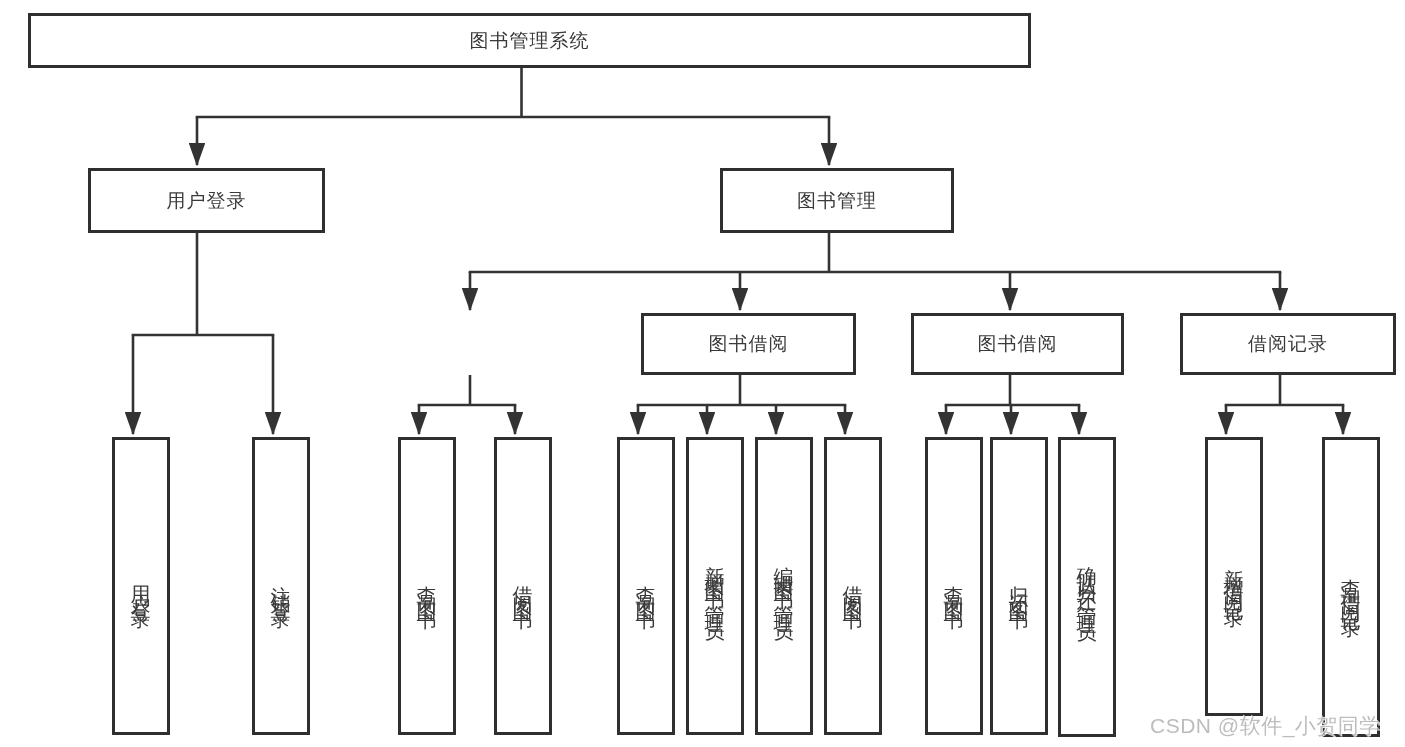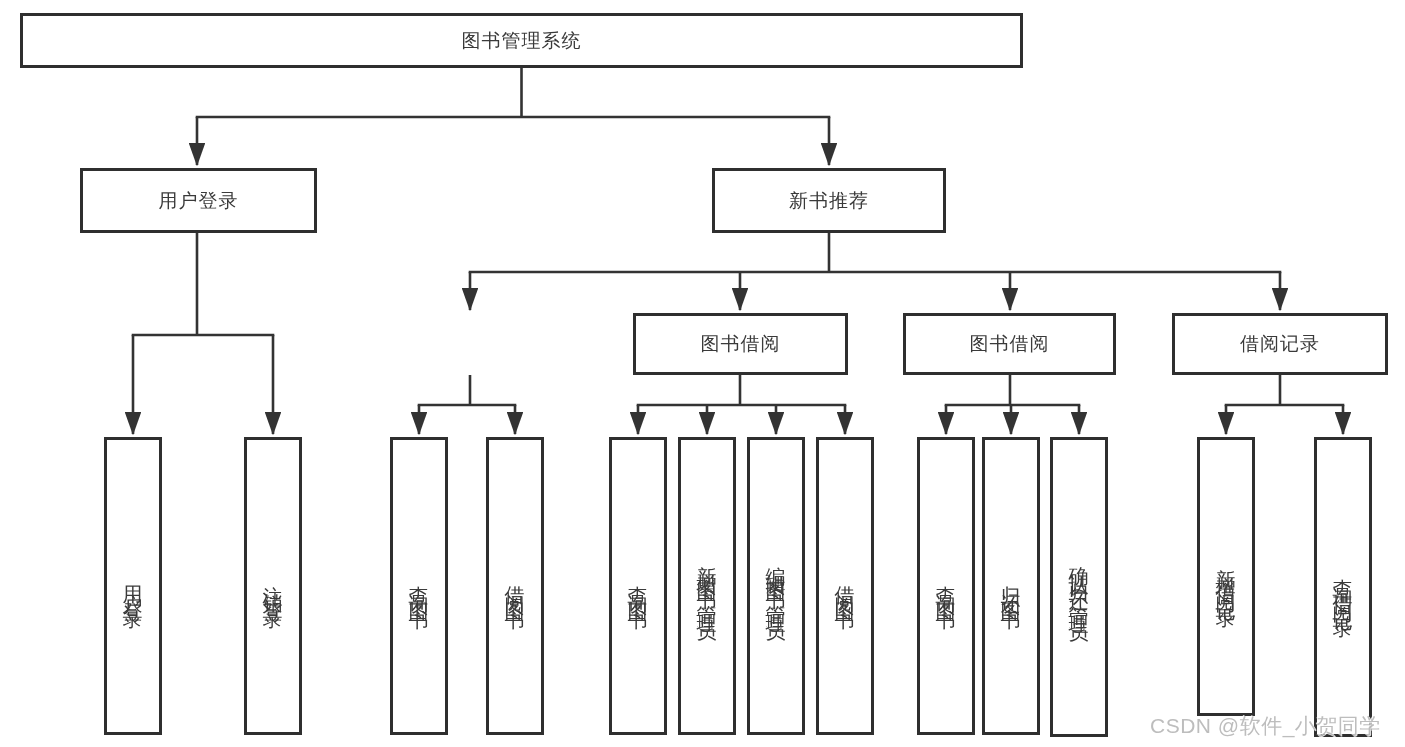--- a/index.html
+++ b/index.html
@@ -18,20 +18,21 @@
   }
   .box {
     position:absolute;
     border:3px solid #2f2f2f;
     background:#ffffff;
     color:#3a3a3a;
     display:flex;
     align-items:center;
     justify-content:center;
     z-index:2;
+    margin-left:8px;
   }
   .h {
     font-size:19px;
     letter-spacing:1px;
     text-align:center;
   }
   .v {
     writing-mode:vertical-rl;
     text-orientation:mixed;
     font-size:20px;
@@ -92,21 +93,21 @@
     <line x1="1011" y1="405" x2="1011" y2="434" stroke="#333333" stroke-width="2.6" marker-end="url(#ah)"></line>
     <line x1="1079" y1="405" x2="1079" y2="434" stroke="#333333" stroke-width="2.6" marker-end="url(#ah)"></line>
 
     <line x1="1226" y1="405" x2="1226" y2="434" stroke="#333333" stroke-width="2.6" marker-end="url(#ah)"></line>
     <line x1="1343" y1="405" x2="1343" y2="434" stroke="#333333" stroke-width="2.6" marker-end="url(#ah)"></line>
   </svg>
 
   <div class="box h" style="left:20px; top:13px; width:1003px; height:55px;">图书管理系统</div>
 
   <div class="box h" style="left:80px; top:168px; width:237px; height:65px;">用户登录</div>
-  <div class="box h" style="left:712px; top:168px; width:234px; height:65px;">新书推荐</div>
+  <div class="box h" style="left:712px; top:168px; width:234px; height:65px;">图书管理</div>
 
   <div class="box h" style="left:633px; top:313px; width:215px; height:62px;">图书借阅</div>
   <div class="box h" style="left:903px; top:313px; width:213px; height:62px;">图书借阅</div>
   <div class="box h" style="left:1172px; top:313px; width:216px; height:62px;">借阅记录</div>
 
   <div class="box v" style="left:104px; top:437px; width:58px; height:298px;">用户登录</div>
   <div class="box v" style="left:244px; top:437px; width:58px; height:298px;">注销登录</div>
 
   <div class="box v" style="left:390px; top:437px; width:58px; height:298px;">查询图书</div>
   <div class="box v" style="left:486px; top:437px; width:58px; height:298px;">借阅图书</div>

